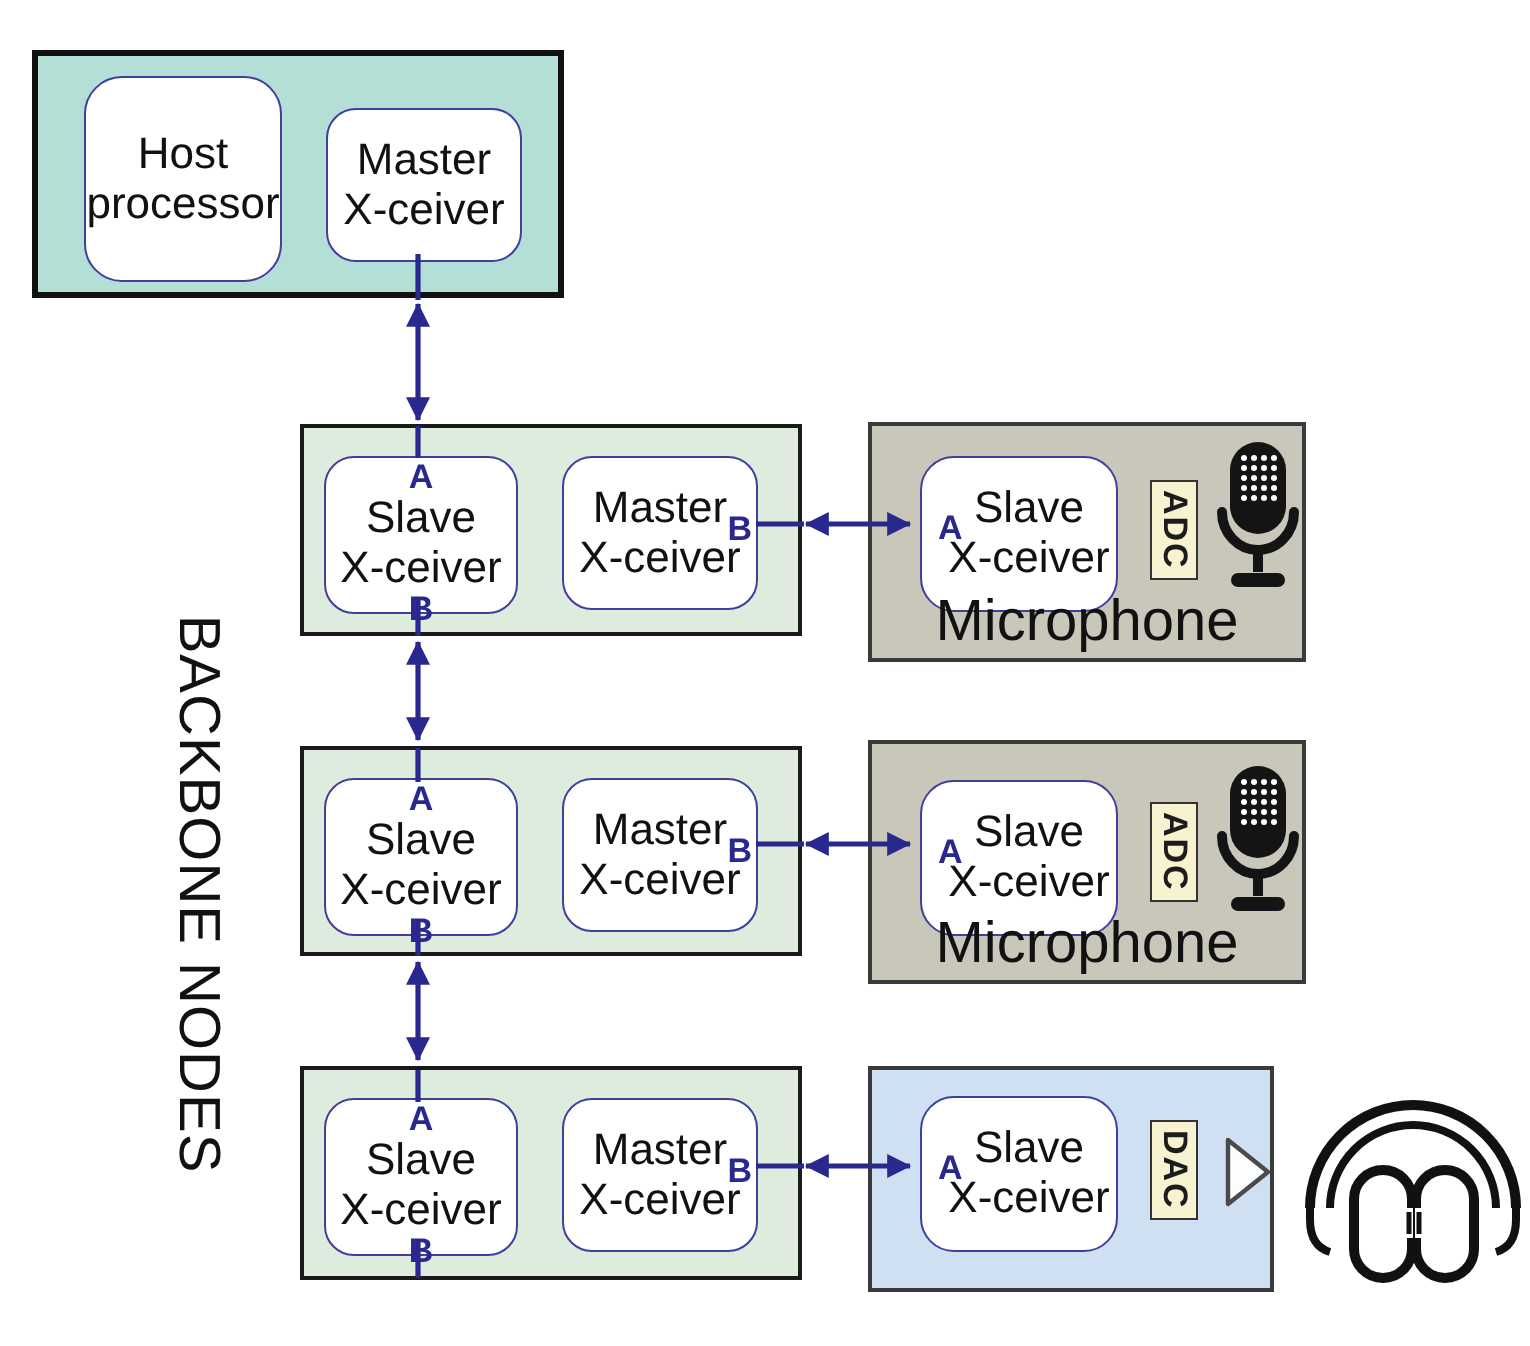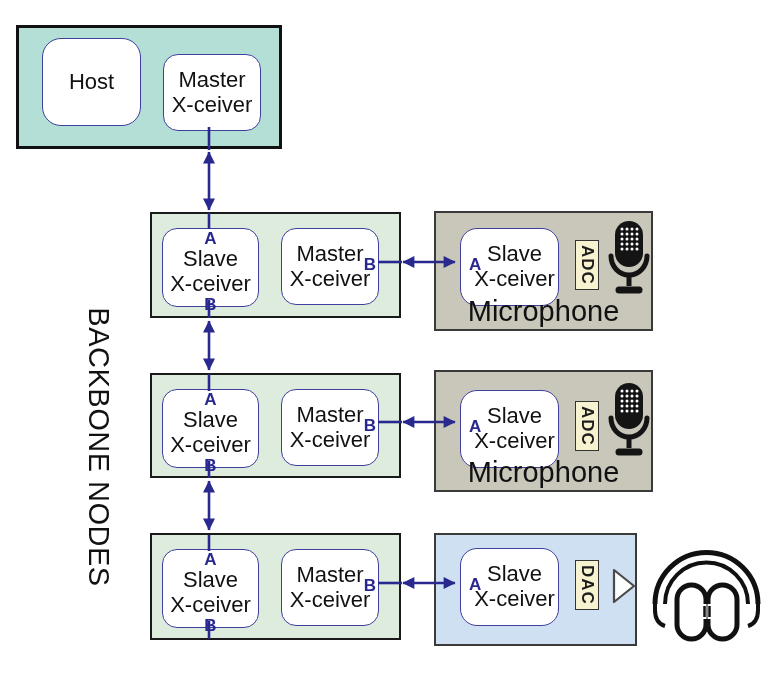--- a/index.html
+++ b/index.html
@@ -15,21 +15,21 @@
   .mic-box{left:434px;width:219px;background:#c9c6ba;border:2px solid #3a3a3a;}
   .dac-box{left:434px;top:533px;width:203px;height:113px;background:#cfe0f2;border:2px solid #3a3a3a;}
 
   
   .xbox{
     position:absolute;box-sizing:border-box;background:#ffffff;
     border:1.6px solid #3f3f9e;border-radius:15px;
     display:flex;flex-direction:column;align-items:center;justify-content:center;
     text-align:center;font-size:22px;line-height:1.12;color:#111;
   }
-  .host-proc{left:23px;top:10px;width:99px;height:88px;border-radius:19px;}
+  .host-proc{left:23px;top:10px;width:99px;height:103px;border-radius:19px;}
   .master-top{left:144px;top:26px;width:98px;height:77px;}
   .slave-bb{left:10px;top:14px;width:97px;height:79px;justify-content:space-between;padding:1px 0;}
   .master-bb{left:129px;top:14px;width:98px;height:77px;}
   .slave-dev{left:24px;top:15px;width:99px;height:78px;border-radius:17px;padding-left:10px;}
 
   .port{font-size:17px;font-weight:bold;color:#28288e;line-height:1;}
   .port-right{position:absolute;right:2px;top:27px;}
   .port-left{position:absolute;left:8px;top:46%;transform:translateY(-50%);}
 
   .vlabel{ 
@@ -56,20 +56,21 @@
 </head>
 <body>
 
 <div id="canvas">
 
   <div class="side-label">BACKBONE NODES</div>
 
   <div class="abs host-node">
     <div class="xbox host-proc">
       <span class="lbl2">Host</span>
+      <span class="lbl2">processor</span>
     </div>
     <div class="xbox master-top">
       <span class="lbl2">Master</span>
       <span class="lbl2">X-ceiver</span>
     </div>
   </div>
 
   <div class="abs bb-node" style="top:212px;height:106px;">
     <div class="xbox slave-bb">
       <span class="port">A</span>

